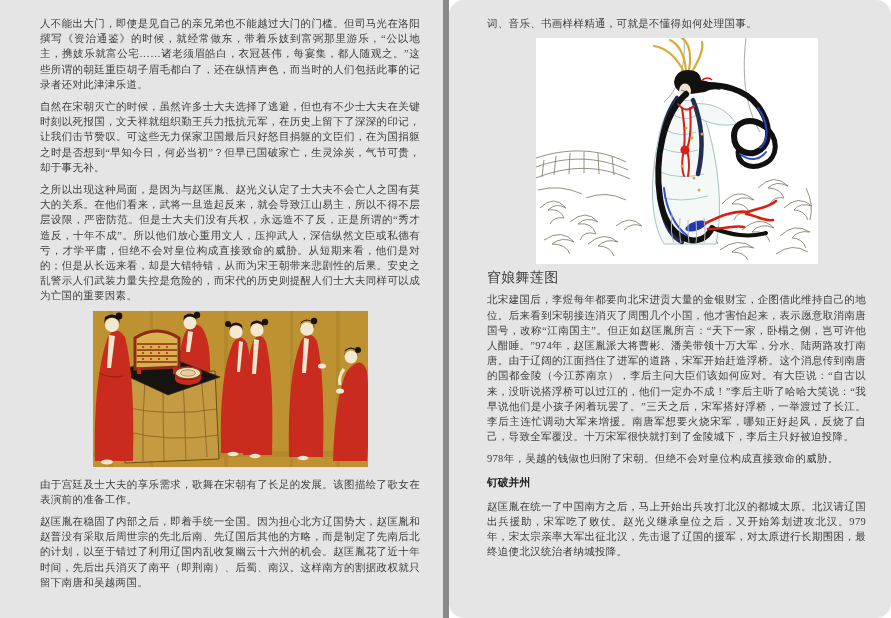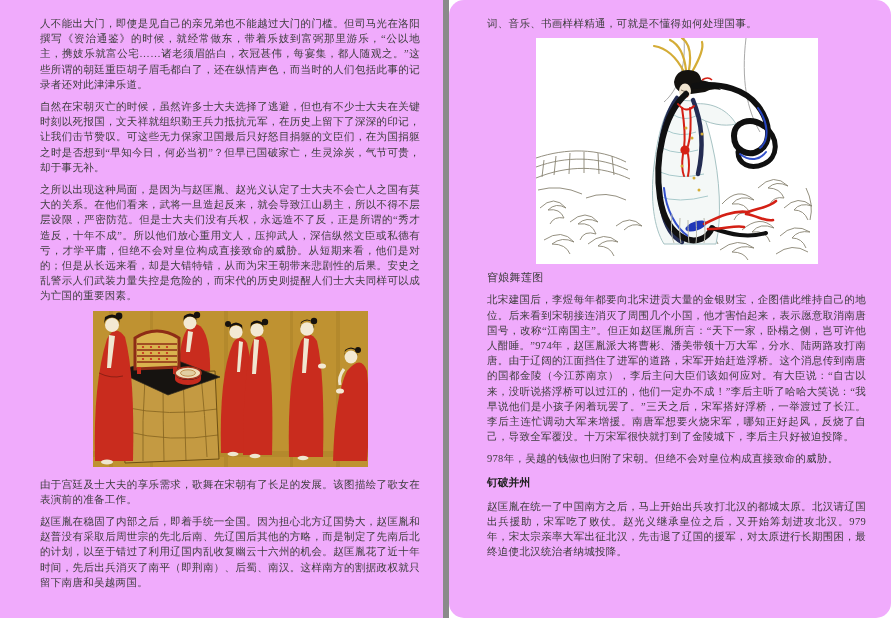--- a/index.html
+++ b/index.html
@@ -6,39 +6,39 @@
   #screen{
     position:relative;
     width:891px;height:618px;
     background:#ffffff;
     overflow:hidden;
     font-family:"Liberation Serif","DejaVu Serif",serif;
     color:#3d3d3d;
   }
   .page{
     position:absolute;top:0;height:618px;
-    background:#f0abfc;overflow:hidden;
+    background:#e5e5e5;overflow:hidden;
     box-sizing:border-box;
   }
   #page-left{left:0;width:443px;padding:16px 23px 0 40px;}
   #page-right{left:449px;width:442px;padding:16px 25px 0 38px;border-radius:15px;}
   #divider{
     position:absolute;top:0;left:443px;width:6px;height:618px;
     background:#8a8a8a;
   }
   .para{
     margin:0 0 7px 0;
     font-size:10.5px;
     line-height:15.2px;
     text-align:justify;
     letter-spacing:0.3px;
   }
   .caption{
     margin:0 0 7px 0;
-    font-size:11px;
+    font-size:14px;
     line-height:15.2px;
     letter-spacing:0.3px;
   }
   .section-heading{
     margin:8px 0 9px 0;
     font-size:10.8px;
     line-height:15.2px;
     font-weight:bold;
     color:#222222;
   }

